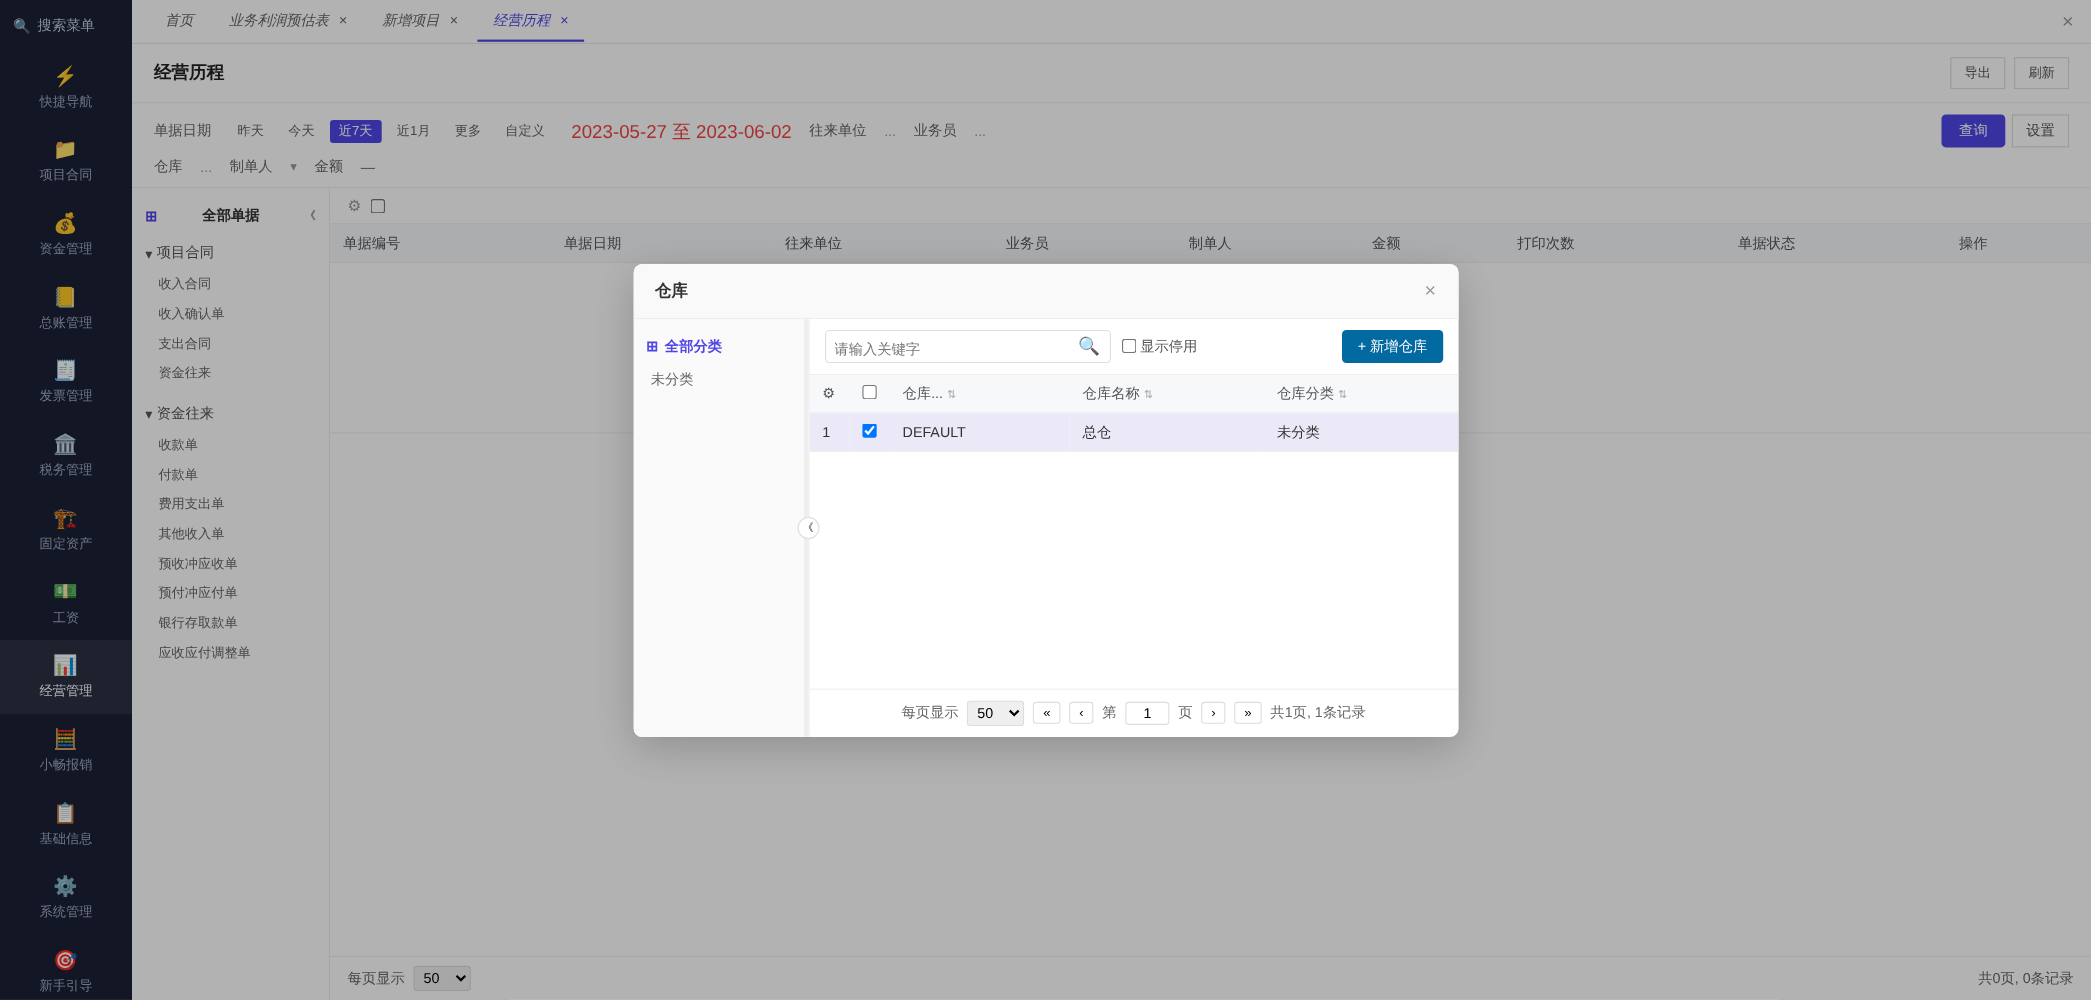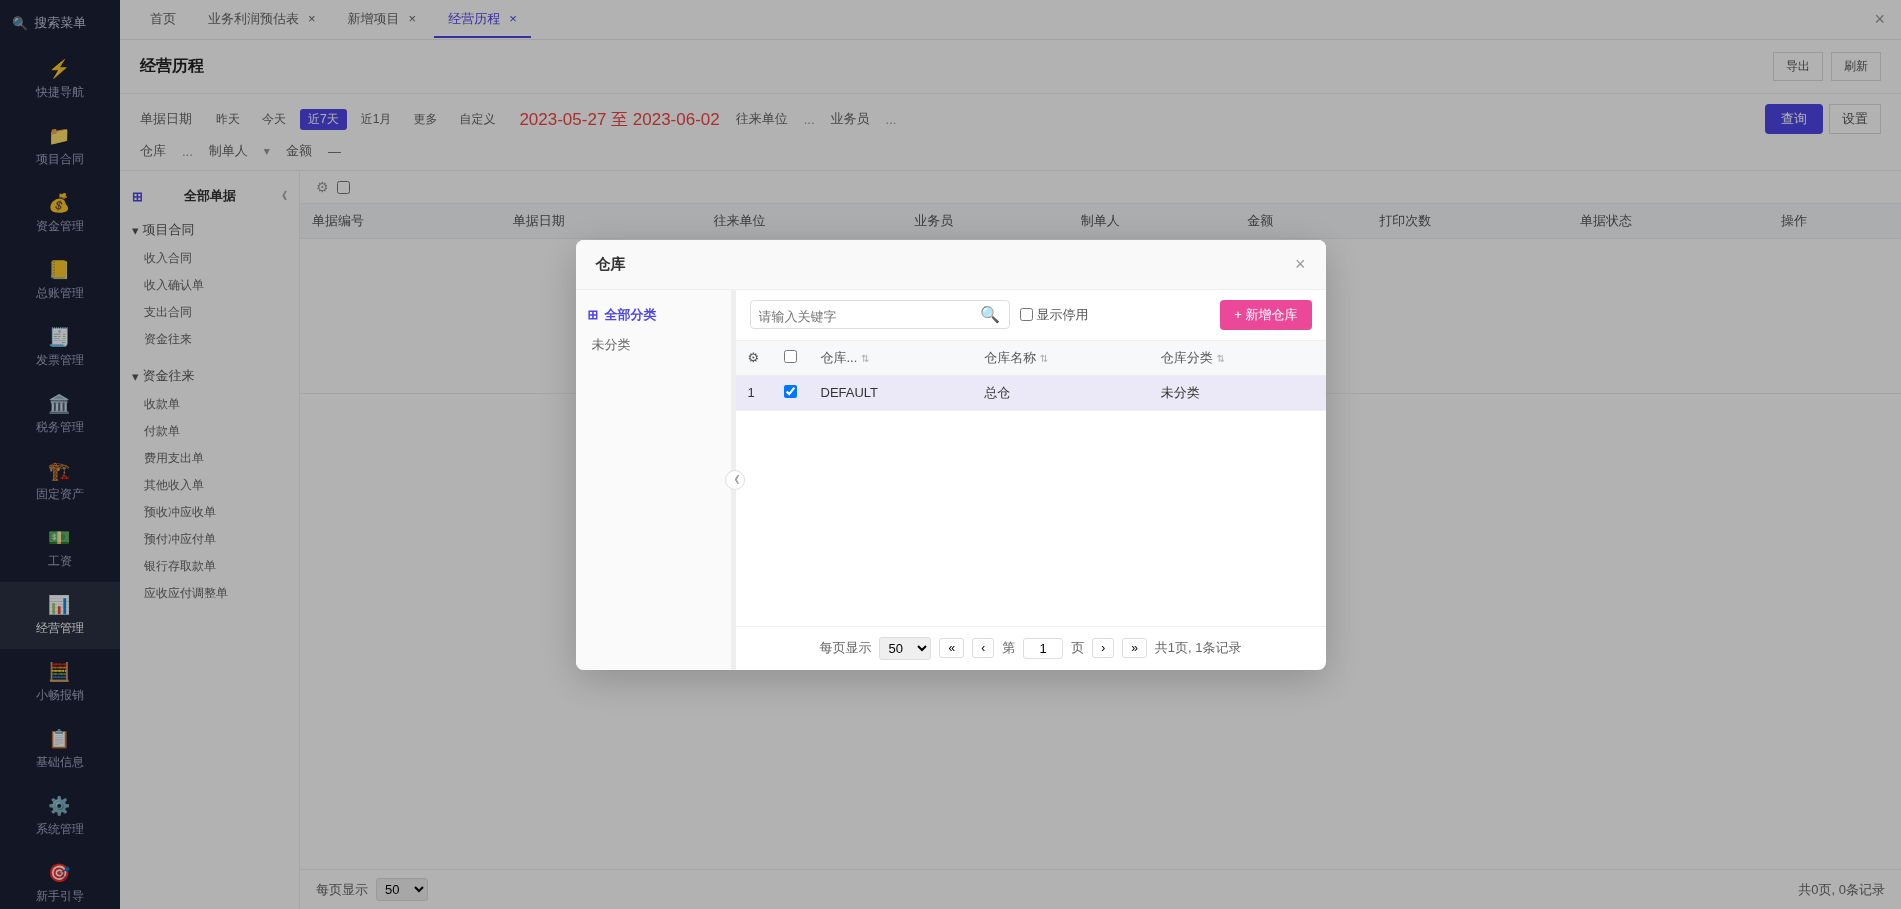--- a/index.html
+++ b/index.html
@@ -58,20 +58,21 @@
     }
     .tab {
       padding: 8px 14px;
       font-size: 13px;
       color: #666;
       cursor: pointer;
       display: flex;
       align-items: center;
       gap: 6px;
       border-bottom: 2px solid transparent;
+      font-style: italic;
     }
     .tab.active {
       color: #4f46e5;
       border-bottom: 2px solid #4f46e5;
     }
     .tab-close-btn { margin-left: 3px; cursor: pointer; }
 
     
     .page-header {
       background: #fff;
@@ -333,21 +334,21 @@
     }
     .checkbox-label {
       display: flex;
       align-items: center;
       gap: 4px;
       font-size: 13px;
       color: #555;
       cursor: pointer;
     }
     .btn-add-warehouse {
-      background: #ec4899;
+      background: #0369a1;
       color: #fff;
       border: none;
       border-radius: 4px;
       padding: 6px 14px;
       font-size: 13px;
       cursor: pointer;
       margin-left: auto;
     }
     .warehouse-table-container {
       flex: 1;

